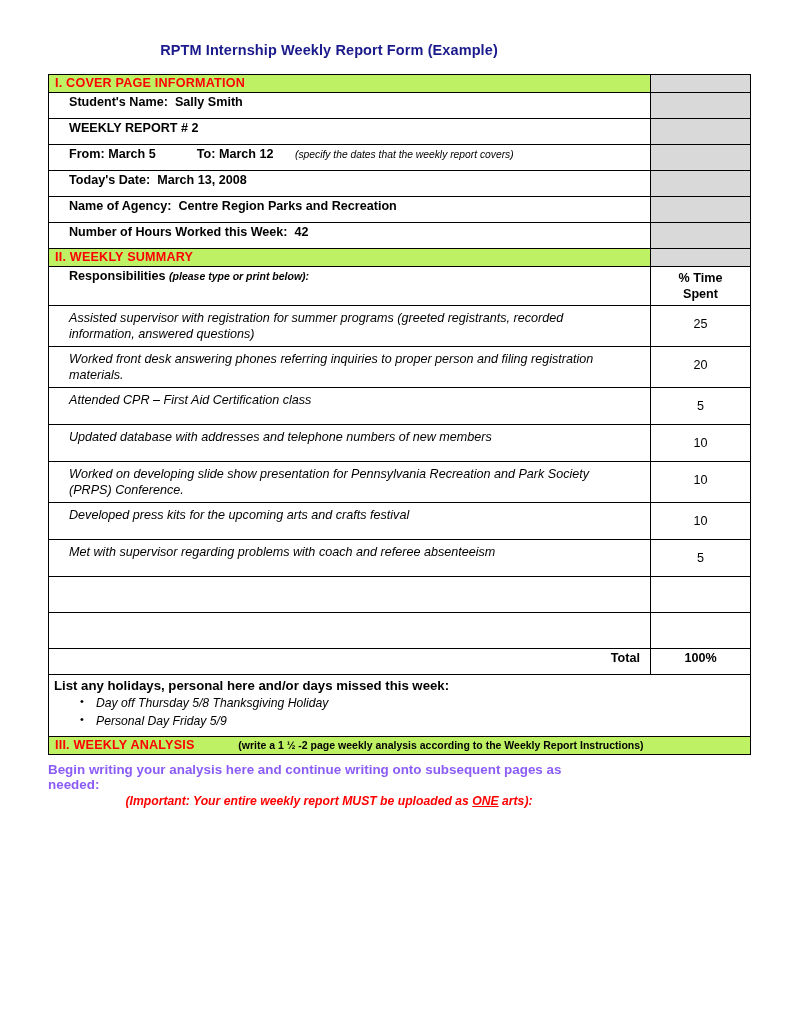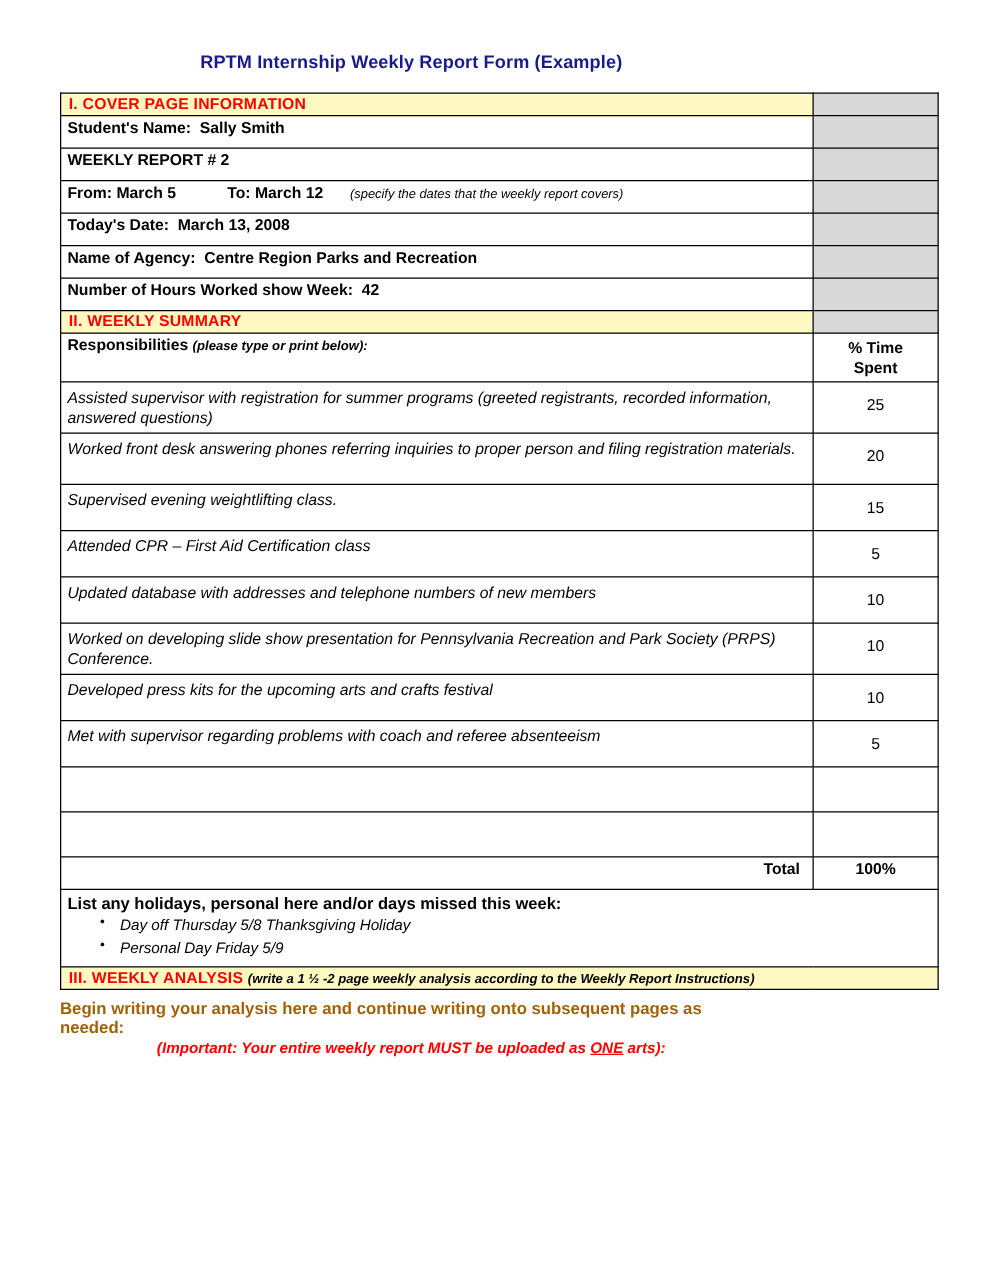--- a/index.html
+++ b/index.html
@@ -40,42 +40,42 @@
   .table-wrap {
     margin: 16px 41px 0 48px;
   }
   table.form {
     width: 702px;
     border-collapse: collapse;
     table-layout: fixed;
   }
   table.form td {
     border: 1px solid #000000;
-    padding: 2px 5px;
+    padding: 2px 20px;
     vertical-align: top;
     font-size: 12.6px;
   }
   .col-main { width: 602px; }
   .col-pct  { width: 100px; }
 
   .sec-head {
-    background: #fef9c3;
+    background: #bef264;
     color: #ff0000;
     font-weight: bold;
     font-size: 16.5px;
     letter-spacing: 0.2px;
     padding: 1px 5px 2px 6px !important;
     white-space: nowrap;
   }
   .sec-head .note {
     color: #000000;
     font-size: 10.5px;
-    font-style: italic;
     font-weight: bold;
     letter-spacing: 0;
+    margin-left: 40px;
   }
   .shade { background: #d9d9d9; }
 
   .cover-row {
     font-weight: bold;
     font-size: 13.2px;
     height: 21px;
     padding-top: 2px !important;
   }
   .cover-row .hint {
@@ -159,21 +159,21 @@
     top: -1px;
     font-size: 11px;
     font-style: normal;
   }
   .addl-pad { padding-bottom: 22px; }
 
   .analysis-line {
     margin: 7px 48px 0 48px;
     font-weight: bold;
     font-size: 13.4px;
-    color: #a16207;
+    color: #8b5cf6;
   }
   .analysis-note {
     text-align: center;
     margin: 2px 48px 0 48px;
     font-weight: bold;
     font-style: italic;
     font-size: 12.2px;
     color: #ff0000;
   }
   .analysis-note u { text-decoration: underline; }
@@ -234,21 +234,21 @@
         <tr>
           <td class="cover-row">
             <span>Name of Agency:</span>
             &nbsp;<span>Centre Region Parks and Recreation</span>
           </td>
           <td class="shade"></td>
         </tr>
 
         <tr>
           <td class="cover-row">
-            <span>Number of Hours Worked show Week:</span>
+            <span>Number of Hours Worked this Week:</span>
             &nbsp;<span>42</span>
           </td>
           <td class="shade"></td>
         </tr>
 
 
         <tr>
           <td class="sec-head">II.  WEEKLY SUMMARY</td>
           <td class="shade"></td>
         </tr>
@@ -264,24 +264,20 @@
           </td>
         </tr>
 
         <tr class="r-h2">
           <td class="resp-cell">Assisted supervisor with registration for summer programs (greeted registrants, recorded information, answered questions)</td>
           <td class="pct-cell">25</td>
         </tr>
         <tr class="r-h2">
           <td class="resp-cell">Worked front desk answering phones referring inquiries to proper person and filing registration materials.</td>
           <td class="pct-cell">20</td>
-        </tr>
-        <tr class="r-h1">
-          <td class="resp-cell">Supervised evening weightlifting class.</td>
-          <td class="pct-cell">15</td>
         </tr>
         <tr class="r-h1">
           <td class="resp-cell">Attended CPR – First Aid Certification class</td>
           <td class="pct-cell">5</td>
         </tr>
         <tr class="r-h1">
           <td class="resp-cell">Updated database with addresses and telephone numbers of new members</td>
           <td class="pct-cell">10</td>
         </tr>
         <tr class="r-h2">

